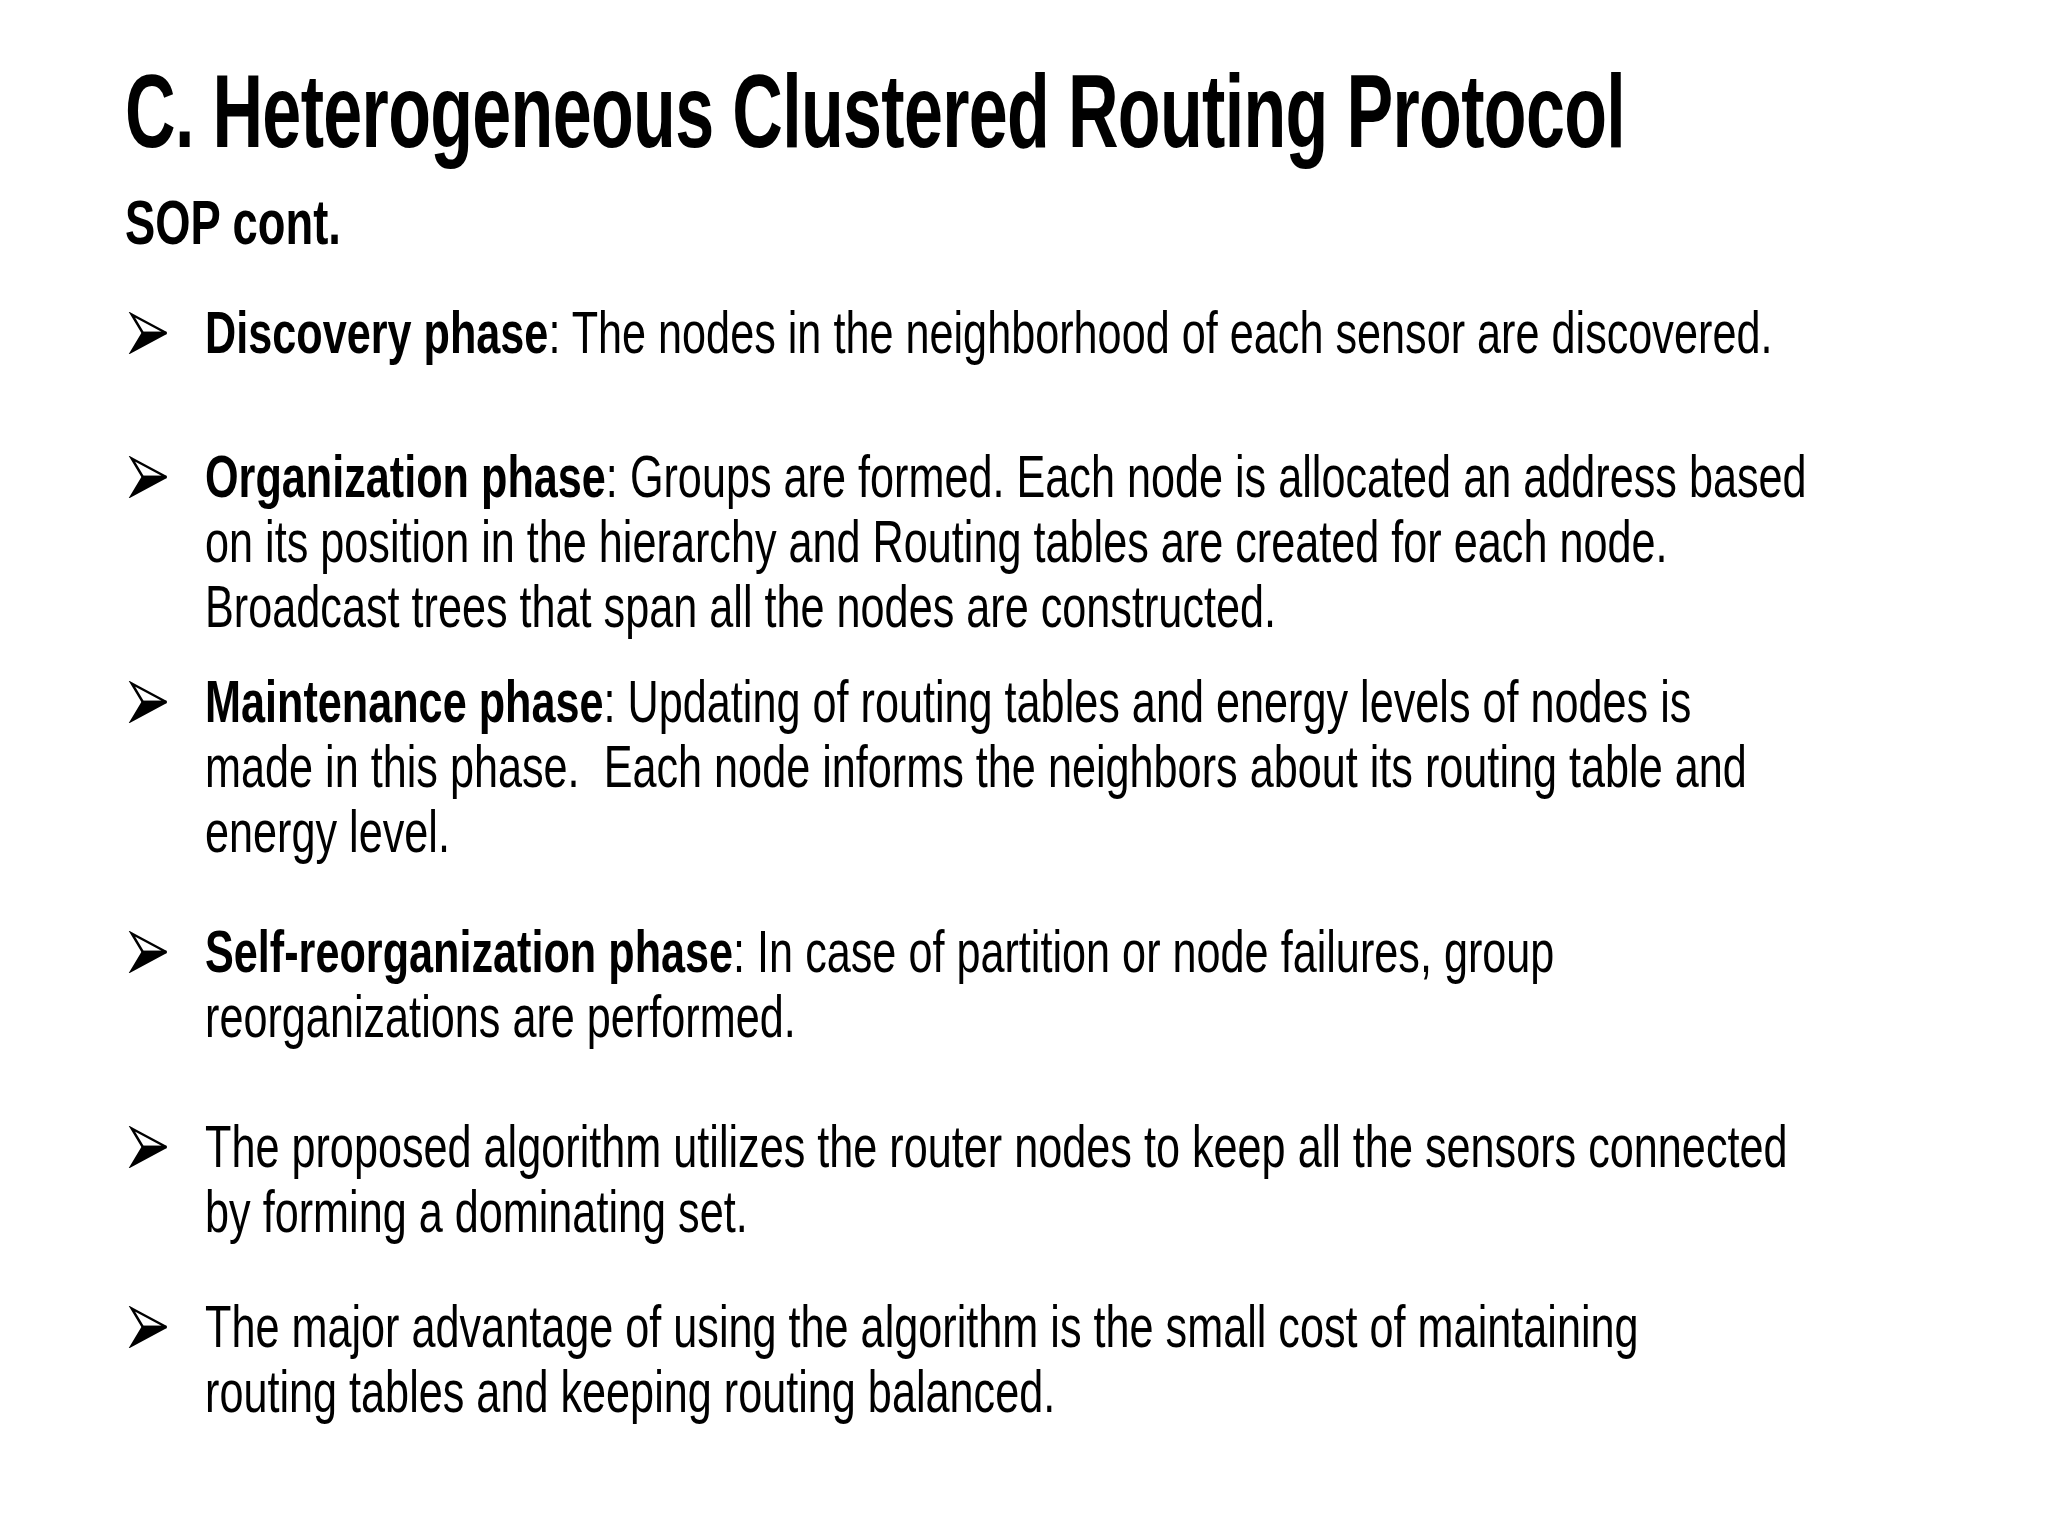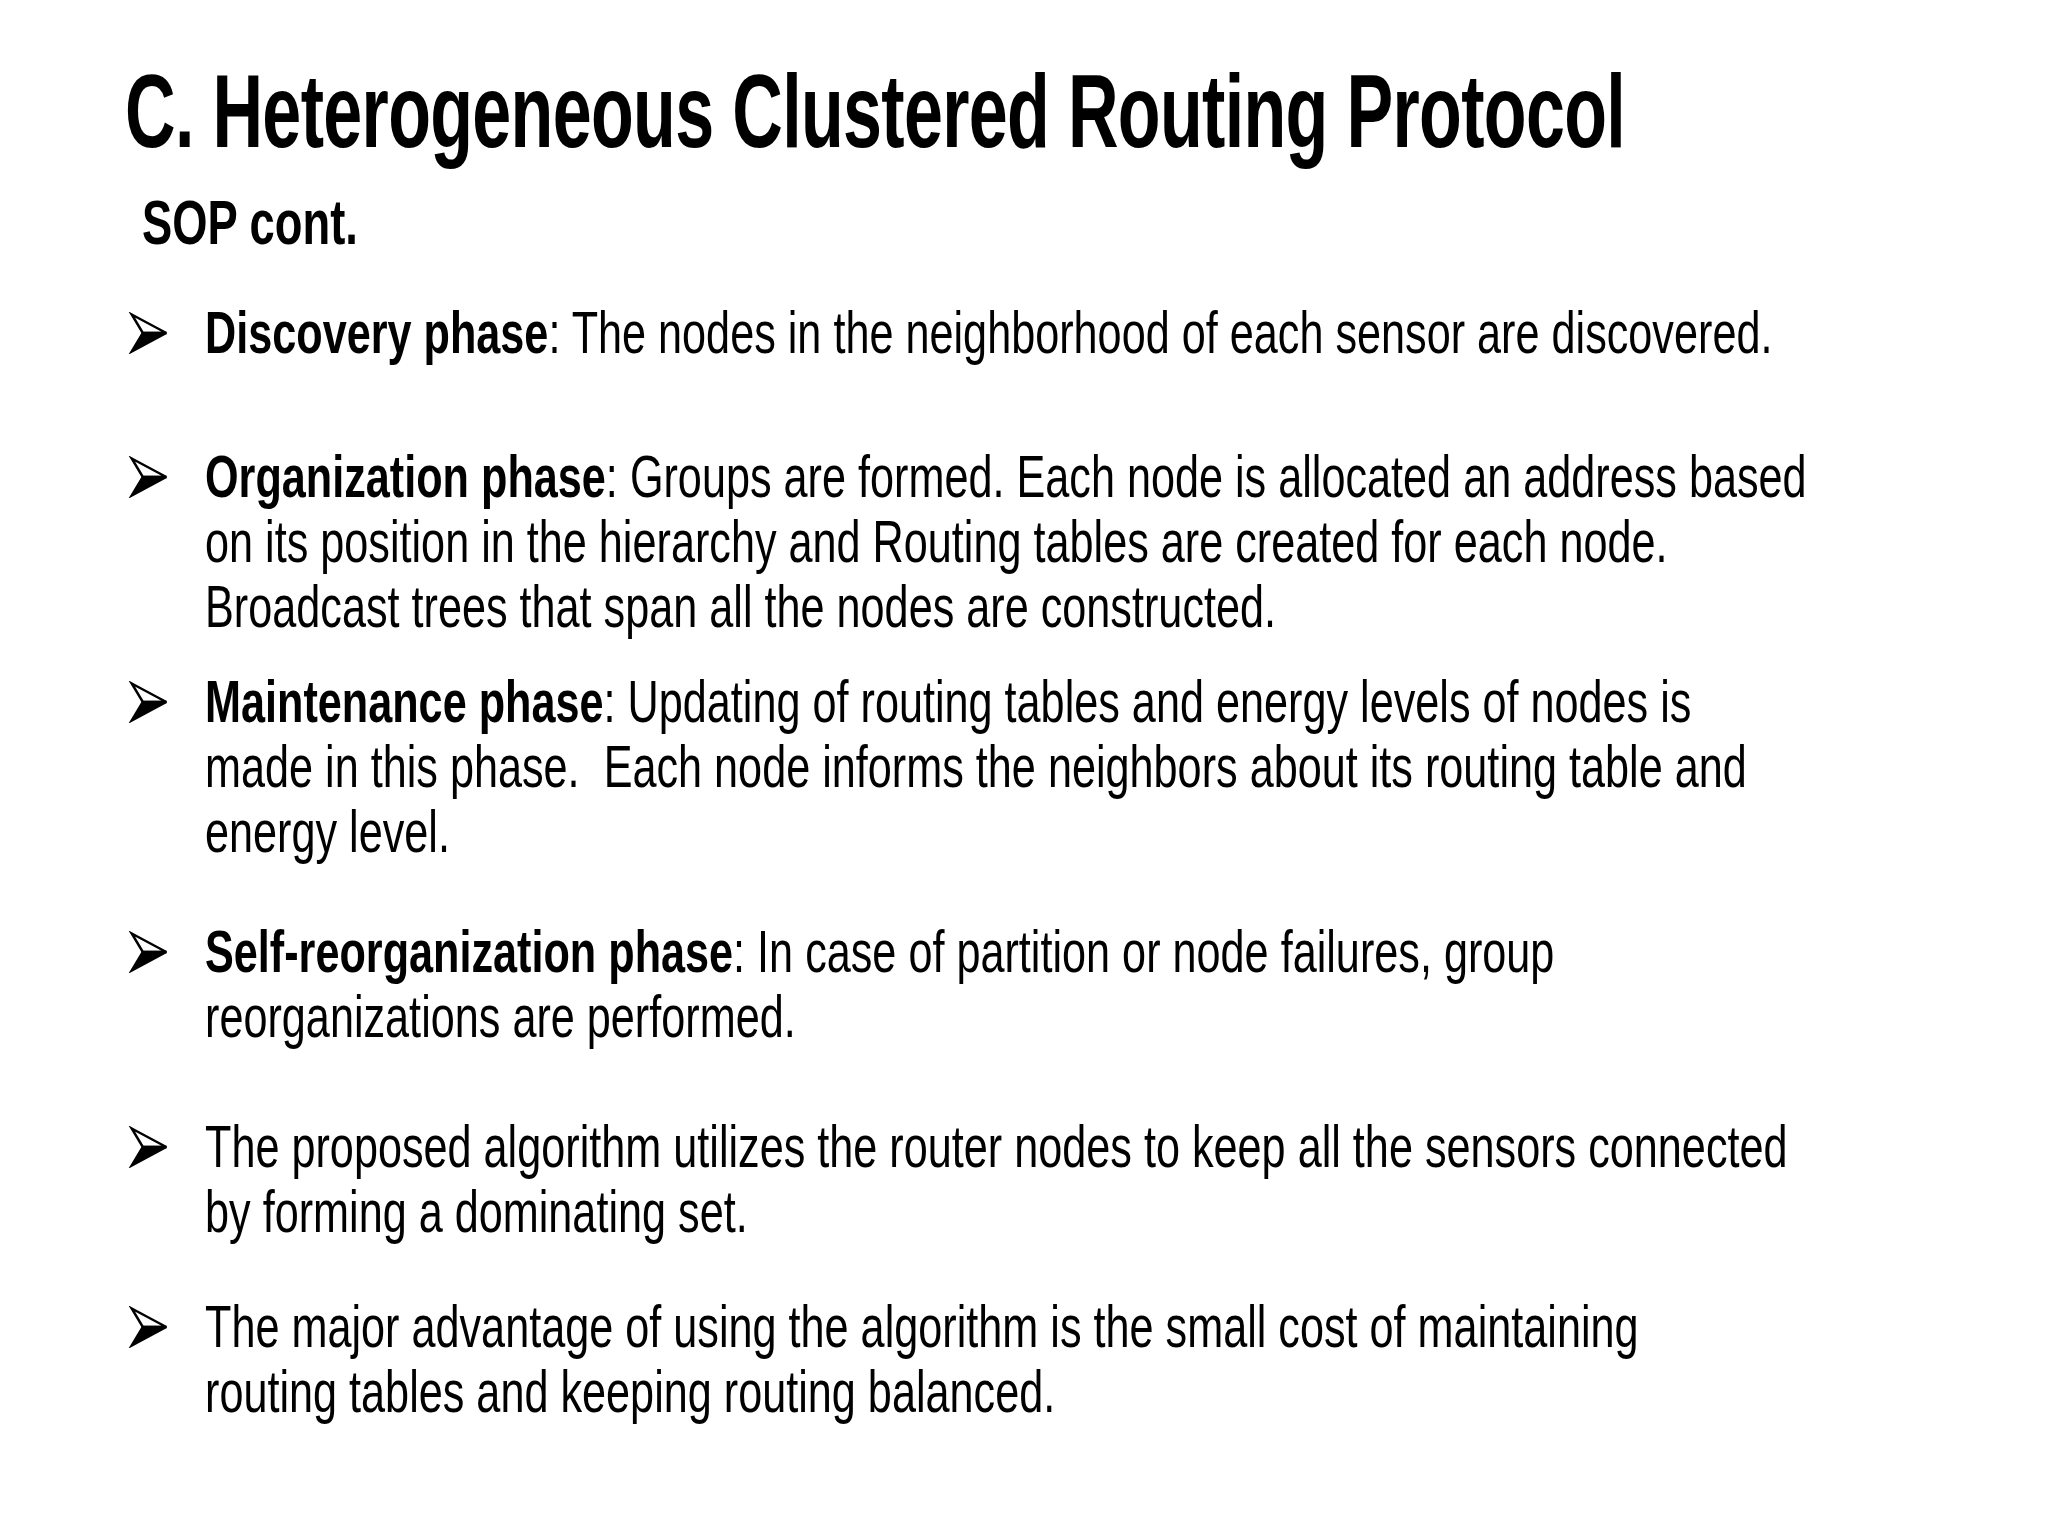--- a/index.html
+++ b/index.html
@@ -23,21 +23,21 @@
     white-space: pre;
     letter-spacing: -1px;
   }
   .squeeze {
     display: inline-block;
     transform-origin: 0 50%;
   }
   .title .squeeze { transform: scaleX(0.68); }
   .subtitle {
     position: absolute;
-    left: 142px;
+    left: 125px;
     top: 190px;
     font-size: 63px;
     line-height: 64px;
     font-weight: 700;
     white-space: pre;
   }
   .subtitle .squeeze { transform: scaleX(0.72); }
   .bullet {
     position: absolute;
     left: 0;

